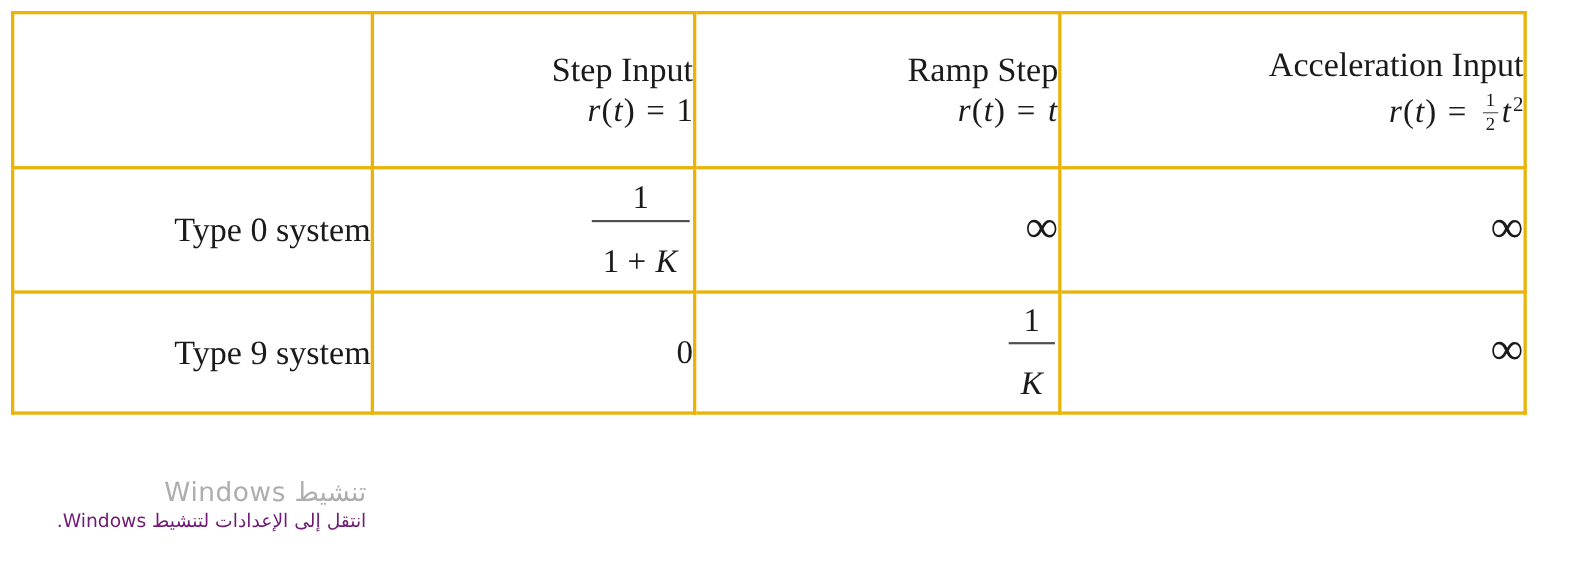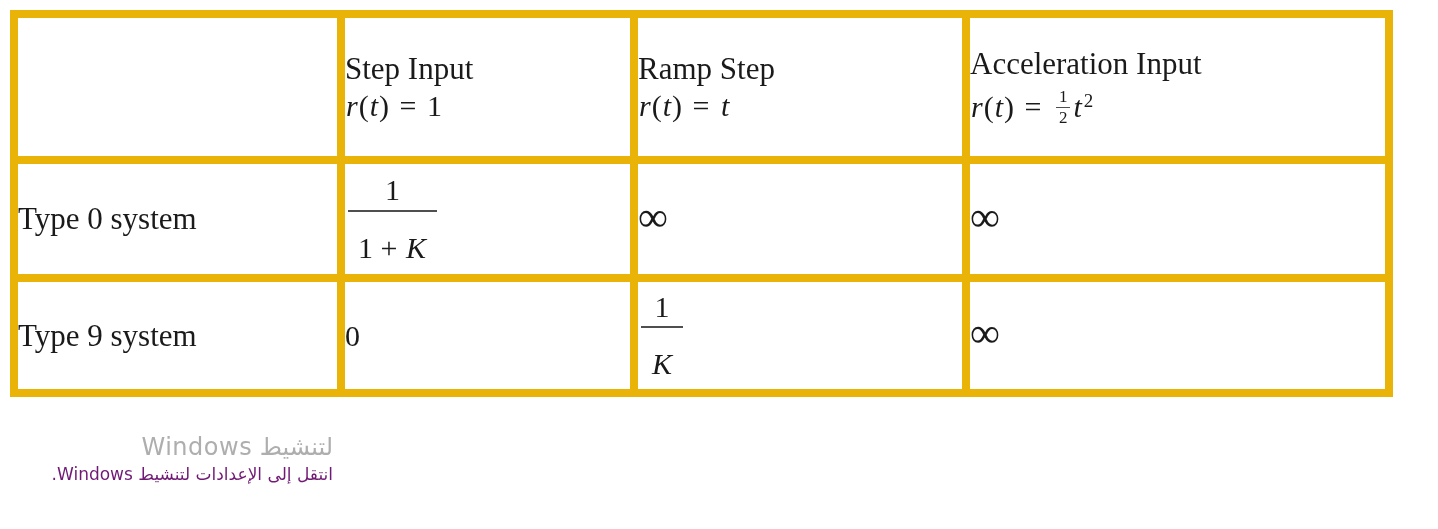--- a/index.html
+++ b/index.html
@@ -39,22 +39,22 @@
   table.ss-table{
     position:absolute;
     left:10px; top:10px;
     width:1375px;
     border-collapse:collapse;
     table-layout:fixed;
     z-index:2;
     background:transparent;
   }
   .ss-table td{
-    border:8px solid #eab308;
-    text-align:left;
+    border:3px solid #eab308;
+    text-align:right;
     vertical-align:middle;
     padding:0;
     background:transparent;
   }
   tr.r-header td{height:138px;}
   tr.r-type0  td{height:110px;}
   tr.r-type1  td{height:107px;}
   tr.r-type2  td{height:116px;}
 
   .hdr-title{
@@ -109,21 +109,21 @@
     font-size:42px;
     line-height:0.8;
   }
 </style>
 </head>
 <body>
 
 <div class="screen">
 
   <div class="watermark">
-    <div class="wm-line1">لتنشيط Windows</div>
+    <div class="wm-line1">تنشيط Windows</div>
     <div class="wm-line2">انتقل إلى الإعدادات لتنشيط Windows.</div>
   </div>
 
   <table class="ss-table">
     <colgroup>
       <col style="width:327px">
       <col style="width:293px">
       <col style="width:332px">
       <col style="width:423px">
     </colgroup>

